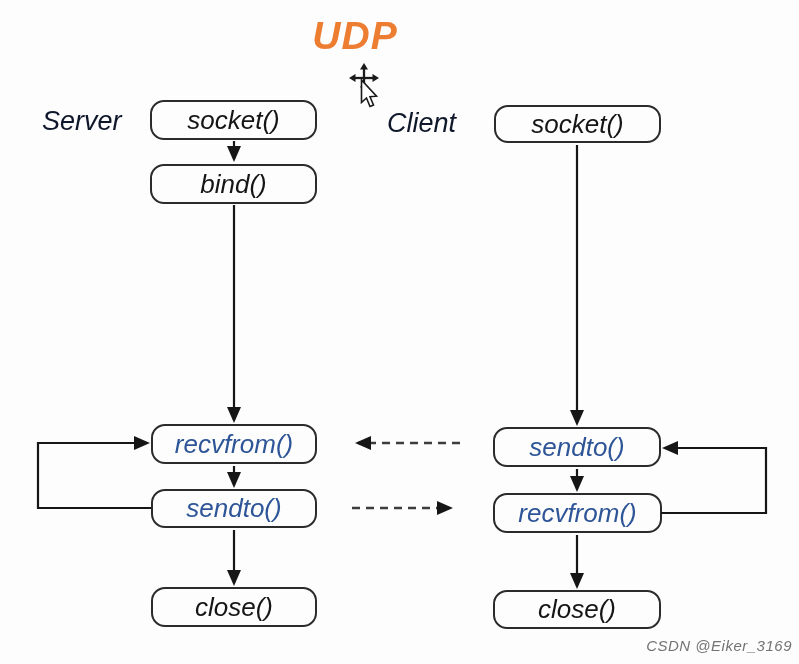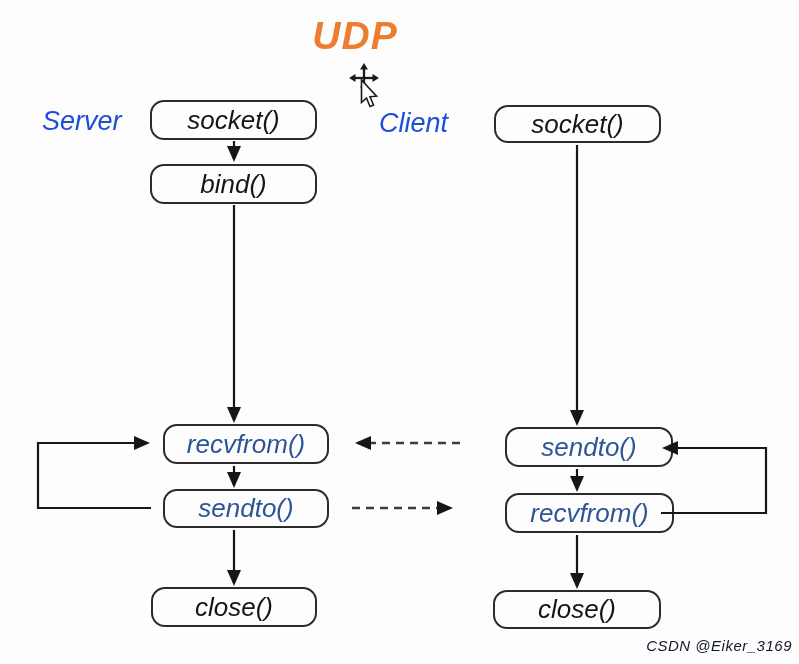--- a/index.html
+++ b/index.html
@@ -20,38 +20,38 @@
     text-align: center;
     font-size: 39px;
     font-weight: bold;
     color: #ED7D31;
     letter-spacing: 1px;
   }
 
   .col-label {
     position: absolute;
     font-size: 27px;
-    color: #1d4ed8;
+    color: #0f172a;
   }
   .server-label { left: 42px; top: 106px; }
-  .client-label { left: 379px; top: 108px; }
+  .client-label { left: 387px; top: 108px; }
 
   .node {
     position: absolute;
     border: 2.3px solid #2b2b2b;
     border-radius: 14px;
     background: #fdfdfd;
     display: flex;
     align-items: center;
     justify-content: center;
     font-size: 26px;
     color: #151515;
     box-sizing: border-box;
   }
-  .node.blue { color: #2E5597; margin-left: 12px; }
+  .node.blue { color: #2E5597; }
 
   
   .s-socket   { left: 150px; top: 100px; width: 167px; height: 40px; }
   .s-bind     { left: 150px; top: 164px; width: 167px; height: 40px; }
   .s-recvfrom { left: 151px; top: 424px; width: 166px; height: 40px; }
   .s-sendto   { left: 151px; top: 489px; width: 166px; height: 39px; }
   .s-close    { left: 151px; top: 587px; width: 166px; height: 40px; }
 
   
   .c-socket   { left: 494px; top: 105px; width: 167px; height: 38px; }
@@ -63,21 +63,21 @@
     position: absolute;
     pointer-events: none;
   }
   .edges { left: 0; top: 0; }
   .cursor { left: 345px; top: 63px; }
 
   .watermark {
     position: absolute;
     right: 7px; top: 637px;
     font-size: 15px;
-    color: #0f172a;
+    color: #737373;
     letter-spacing: 0.5px;
   }
 </style>
 </head>
 <body>
 
 <div class="canvas">
 
   <div class="title">UDP</div>
 

